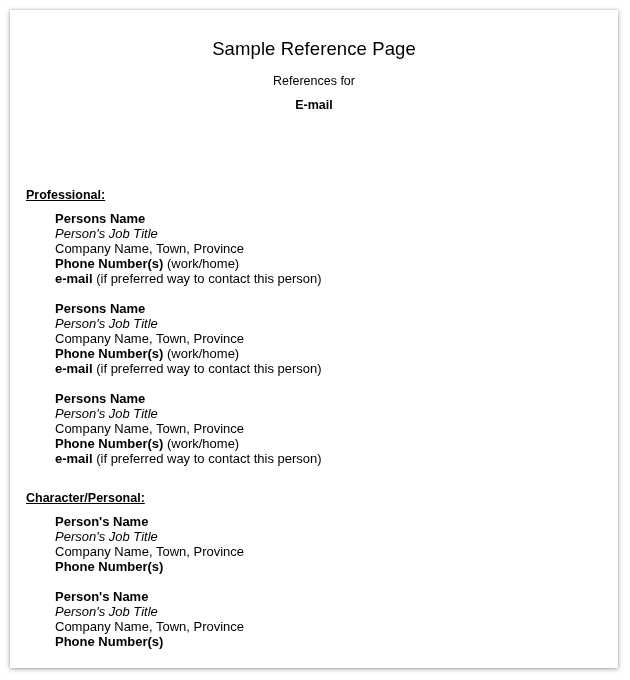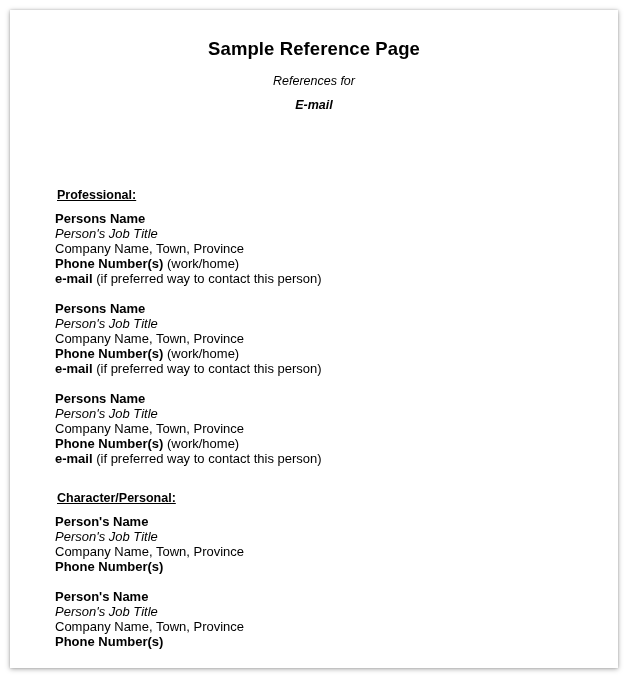--- a/index.html
+++ b/index.html
@@ -1,27 +1,27 @@
 <!DOCTYPE html>
 <html><head>
 <meta charset="utf-8">
 <style>
   html, body { margin:0; padding:0; background:#ffffff; }
   body { width:630px; height:680px; position:relative; overflow:hidden;
          font-family:"Liberation Sans", sans-serif; color:#000; }
   .paper { position:absolute; left:10px; top:10px; width:608px; height:658px;
            background:#fff; box-shadow:0 1px 5px rgba(0,0,0,0.35), 0 0 2px rgba(0,0,0,0.15); }
   .title { position:absolute; left:0; width:100%; top:28px; text-align:center;
-           font-size:18.5px; font-weight:bold; letter-spacing:0.1px; }
-  .center { position:absolute; left:0; width:100%; text-align:center; font-size:12.5px; line-height:15px;font-style:italic; }
+           font-size:18.5px; font-weight:normal; letter-spacing:0.1px; }
+  .center { position:absolute; left:0; width:100%; text-align:center; font-size:12.5px; line-height:15px; }
   .refs-for { top:64px; }
   .contact { top:88px; }
   .b { font-weight:bold; }
   .i { font-style:italic; }
-  .section { position:absolute; left:16px; font-size:12.5px; font-weight:bold; text-decoration:underline;margin-left:31px; }
+  .section { position:absolute; left:16px; font-size:12.5px; font-weight:bold; text-decoration:underline; }
   .entry { position:absolute; left:45px; font-size:13px; line-height:15px; }
   .line { display:block; white-space:nowrap; }
 </style>
 </head>
 <body>
 
 <div class="paper">
   <div class="title">Sample Reference Page</div>
 
   <div class="center refs-for">References for</div>

